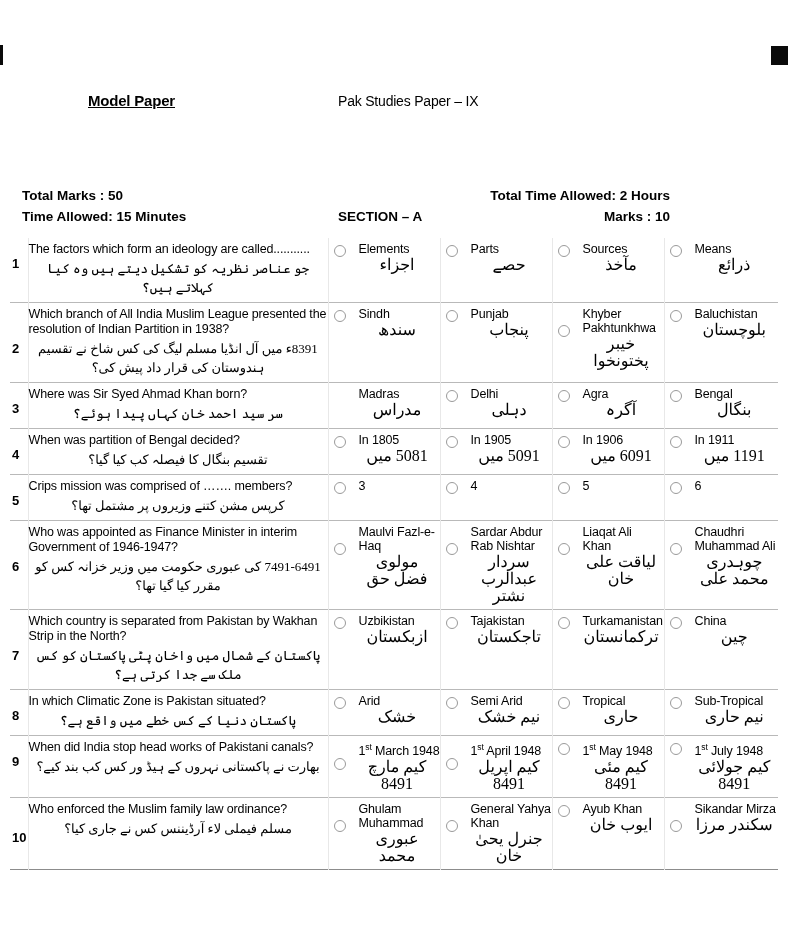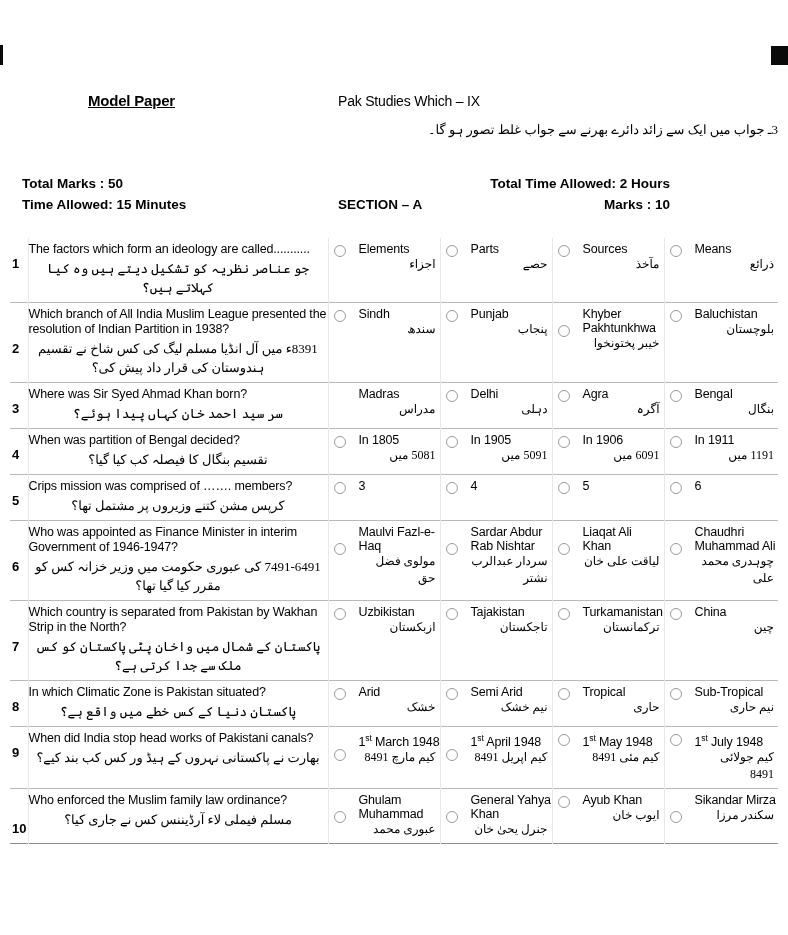--- a/index.html
+++ b/index.html
@@ -50,21 +50,21 @@
     position: absolute; left: 300px; top: 27px;
     width: 478px; text-align: right;
   }
   .instructions div {
     font-size: 13px;
     line-height: 21px;
     white-space: nowrap;
     direction: rtl;
   }
 
-  .meta { position: absolute; left: 0; top: 176px; width: 682px; height: 44px; }
+  .meta { position: absolute; left: 0; top: 188px; width: 682px; height: 44px; }
   .meta-l1 { position: absolute; left: 22px; top: 0px;  font-size: 13.5px; font-weight: bold; }
   .meta-l2 { position: absolute; left: 22px; top: 21px; font-size: 13.5px; font-weight: bold; }
   .meta-c  { position: absolute; left: 338px; top: 21px; font-size: 13.5px; font-weight: bold; }
   .meta-r1 { position: absolute; right: 12px; top: 0px;  font-size: 13.5px; font-weight: bold; }
   .meta-r2 { position: absolute; right: 12px; top: 21px; font-size: 13.5px; font-weight: bold; }
 
   
   .qtable {
     position: absolute; left: 10px; top: 238px;
     width: 768px;
@@ -116,43 +116,42 @@
     background: #fff;
     box-sizing: border-box;
   }
   .opt-en {
     font-size: 12.5px;
     line-height: 14px;
     letter-spacing: -0.15px;
     min-height: 14px;
   }
   .opt-ur {
-    font-size: 12px;
+    font-size: 16px;
     line-height: 17px;
     direction: rtl;
-    text-align: right;
+    text-align: center;
     padding-right: 4px;
   }
   sup { font-size: 8.5px; vertical-align: super; }
 </style>
 </head>
 <body>
 
 <div class="page">
 
   <div class="mark-left"></div>
   <div class="mark-right"></div>
 
   <div class="header">
     <div class="hdr-row1">
       <div class="model-paper">Model Paper</div>
-      <div class="paper-title">Pak Studies Which – IX</div>
+      <div class="paper-title">Pak Studies Paper – IX</div>
     </div>
     <div class="instructions urdu">
-      <div>3ـ جواب میں ایک سے زائد دائرے بھرنے سے جواب غلط تصور ہو گا۔</div>
     </div>
   </div>
 
   <div class="meta">
     <div class="meta-l1">Total Marks : 50</div>
     <div class="meta-l2">Time Allowed: 15 Minutes</div>
     <div class="meta-c">SECTION – A</div>
     <div class="meta-r1">Total Time Allowed: 2 Hours</div>
     <div class="meta-r2">Marks : 10</div>
   </div>

